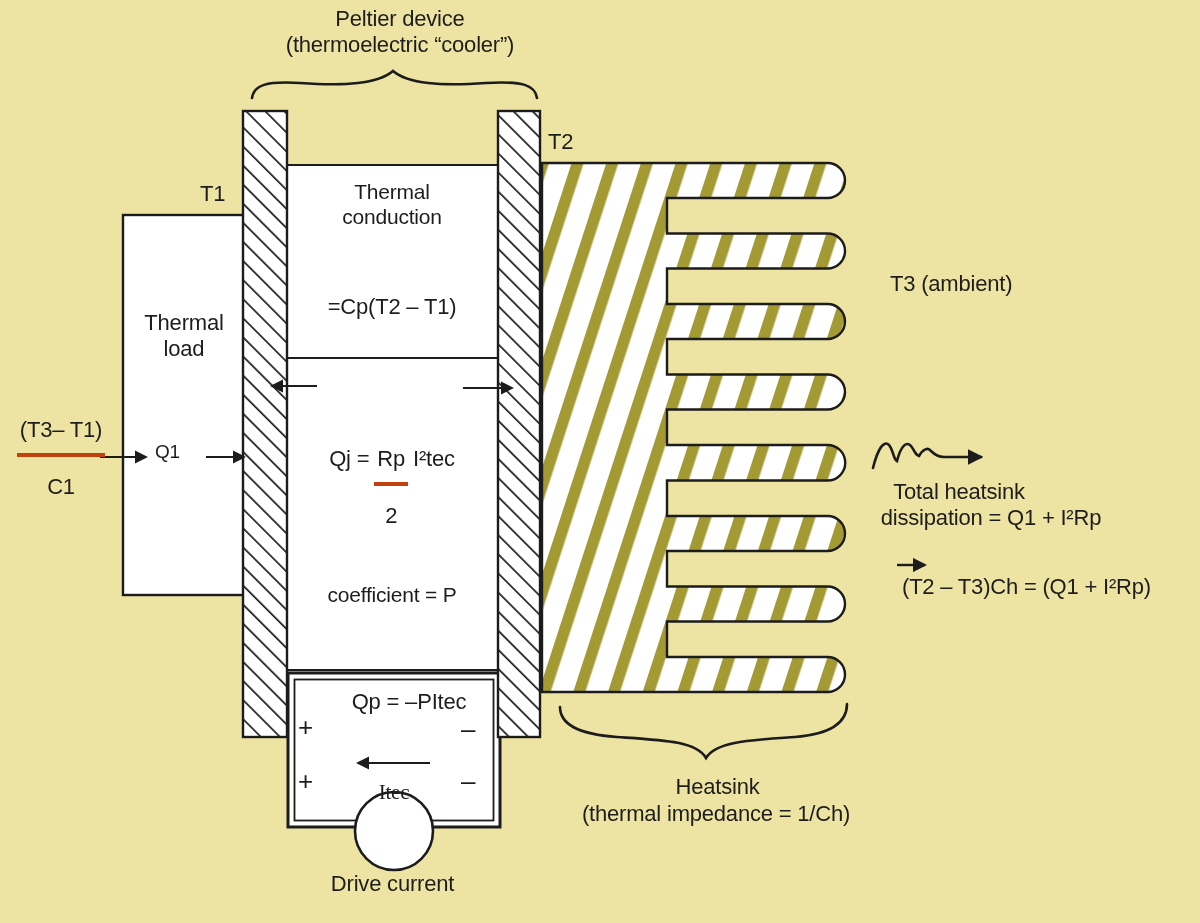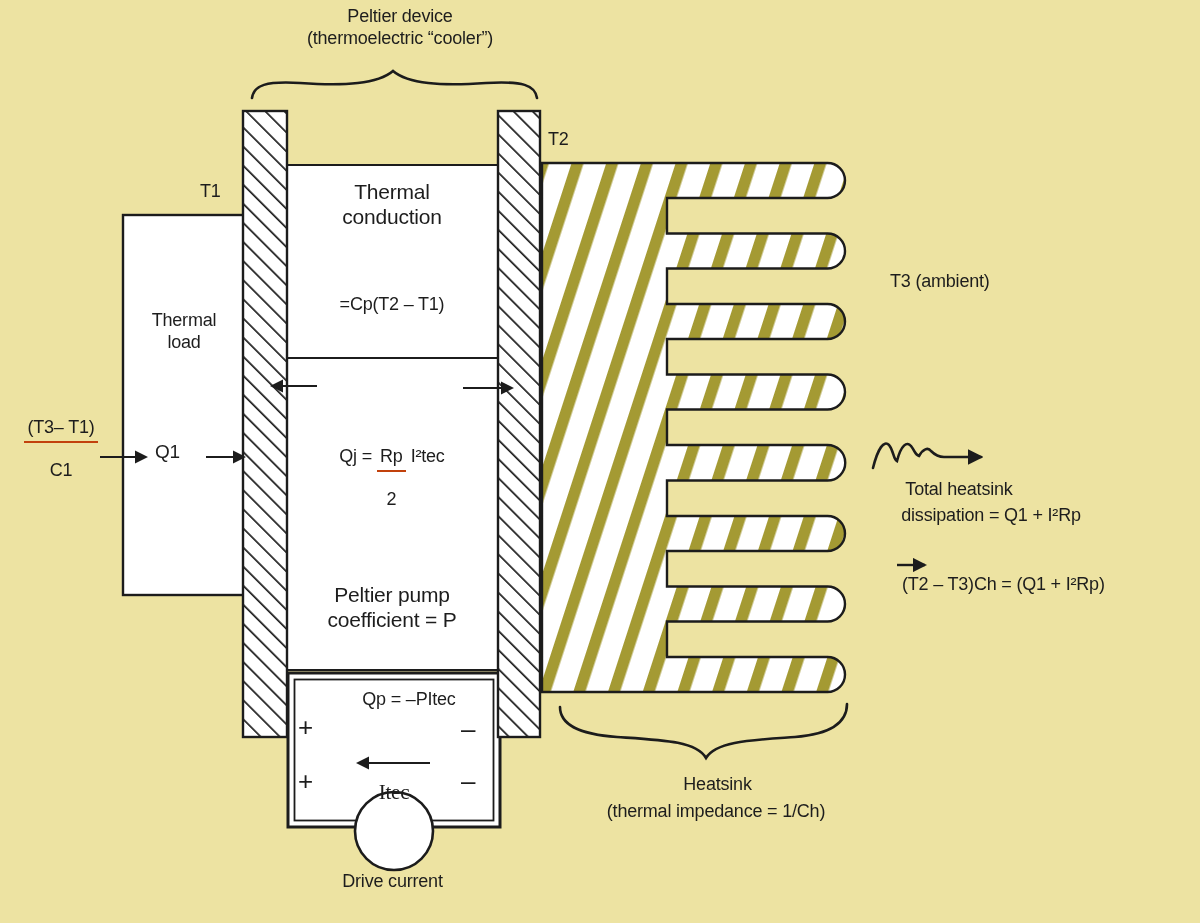--- a/index.html
+++ b/index.html
@@ -6,24 +6,24 @@
   .canvas{
     position:relative;width:1200px;height:923px;overflow:hidden;
     background:#EDE3A2;
     font-family:"Liberation Sans",sans-serif;
     color:#1d1d1d;
   }
   .canvas svg{position:absolute;left:0;top:0;}
   .txt{position:absolute;white-space:nowrap;line-height:1.2;letter-spacing:-0.2px;}
   .ctr{text-align:center;}
   .fs21{font-size:21px;}
-  .fs22{font-size:18px;}
+  .fs22{font-size:22px;}
   .fs25{font-size:19px;}
   .frac{display:inline-flex;flex-direction:column;align-items:center;vertical-align:top;}
-  .frac .num{border-bottom:2px solid #c2410c;padding:0 3px 2px;}
+  .frac .num{border-bottom:4px solid #c2410c;padding:0 3px 10px;}
   .frac .den{margin-top:17px;}
   .eqrow{display:flex;justify-content:center;align-items:flex-start;gap:5px;}
   .sign{font-size:26px;}
 </style>
 </head>
 <body>
 
 <div class="canvas">
 
   <svg width="1200" height="923" viewBox="0 0 1200 923">
@@ -96,21 +96,20 @@
   <div class="txt fs22 eqrow" style="left:292px;top:446px;width:200px;">
     <span>Qj =</span>
     <span class="frac">
       <span class="num">Rp</span>
       <span class="den">2</span>
     </span>
     <span>I²tec</span>
   </div>
 
   <div class="txt ctr fs21" style="left:292px;top:582px;width:200px;">
-    <div>Peltier pump</div>
     <div>coefficient = P</div>
   </div>
 
   <div class="txt ctr fs22" style="left:294px;top:689px;width:230px;">Qp = –PItec</div>
   <div class="txt sign" style="left:298px;top:712px;">+</div>
   <div class="txt sign" style="left:461px;top:714px;">–</div>
   <div class="txt sign" style="left:298px;top:766px;">+</div>
   <div class="txt sign" style="left:461px;top:766px;">–</div>
   <div class="txt ctr fs21" style="left:364px;top:780px;width:60px;font-family:Liberation Serif, serif;">Itec</div>
   <div class="txt ctr fs22" style="left:310px;top:871px;width:165px;">Drive current</div>

